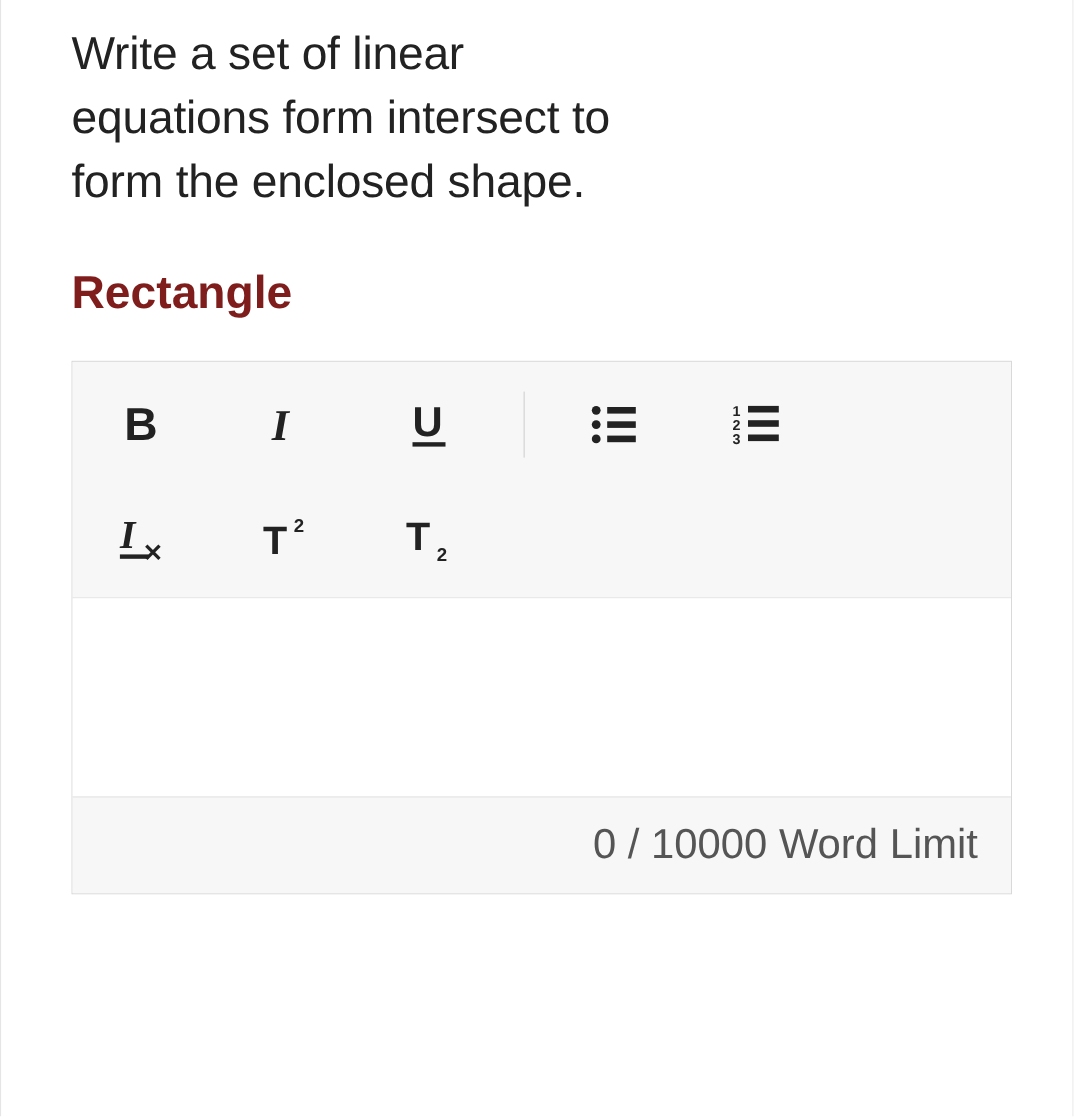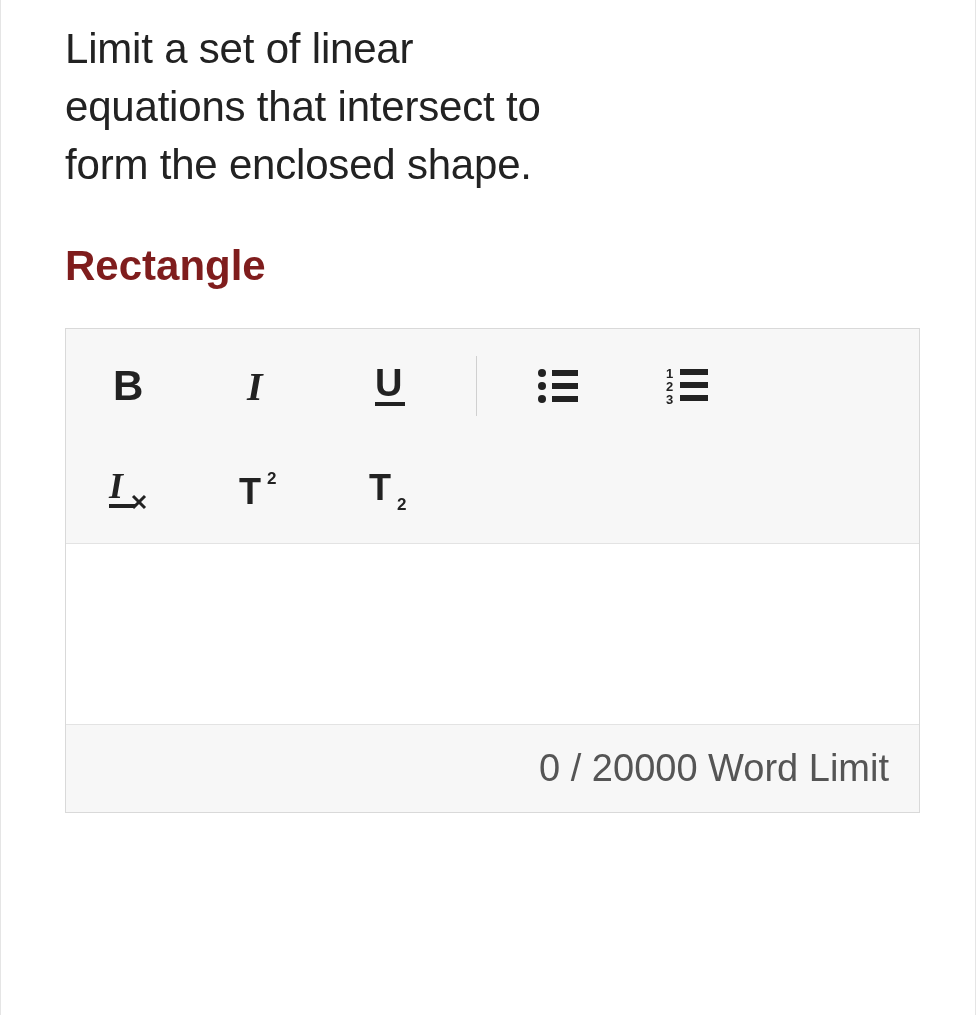--- a/index.html
+++ b/index.html
@@ -77,21 +77,21 @@
     text-align: right;
     font-size: 38px;
     color: #555;
   }
 </style>
 </head>
 <body>
 
 <div class="page">
 
-  <div class="prompt">Limit a set of linear equations that intersect to form the enclosed shape.</div>
+  <div class="prompt">Write a set of linear equations form intersect to form the enclosed shape.</div>
 
   <div class="heading">Rectangle</div>
 
   <div class="editor">
 
     <div class="toolbar">
 
       <div class="toolbar-row row1">
 
         <span class="tb-btn" title="Bold">
@@ -180,18 +180,18 @@
             </svg>
           </span>
         </span>
       </div>
 
     </div>
 
     <div class="content" contenteditable="true" style=""></div>
 
     <div class="footer">
-      <span>0 / 20000 Word Limit</span>
+      <span>0 / 10000 Word Limit</span>
     </div>
 
   </div>
 
 </div>
 
 </body></html>

